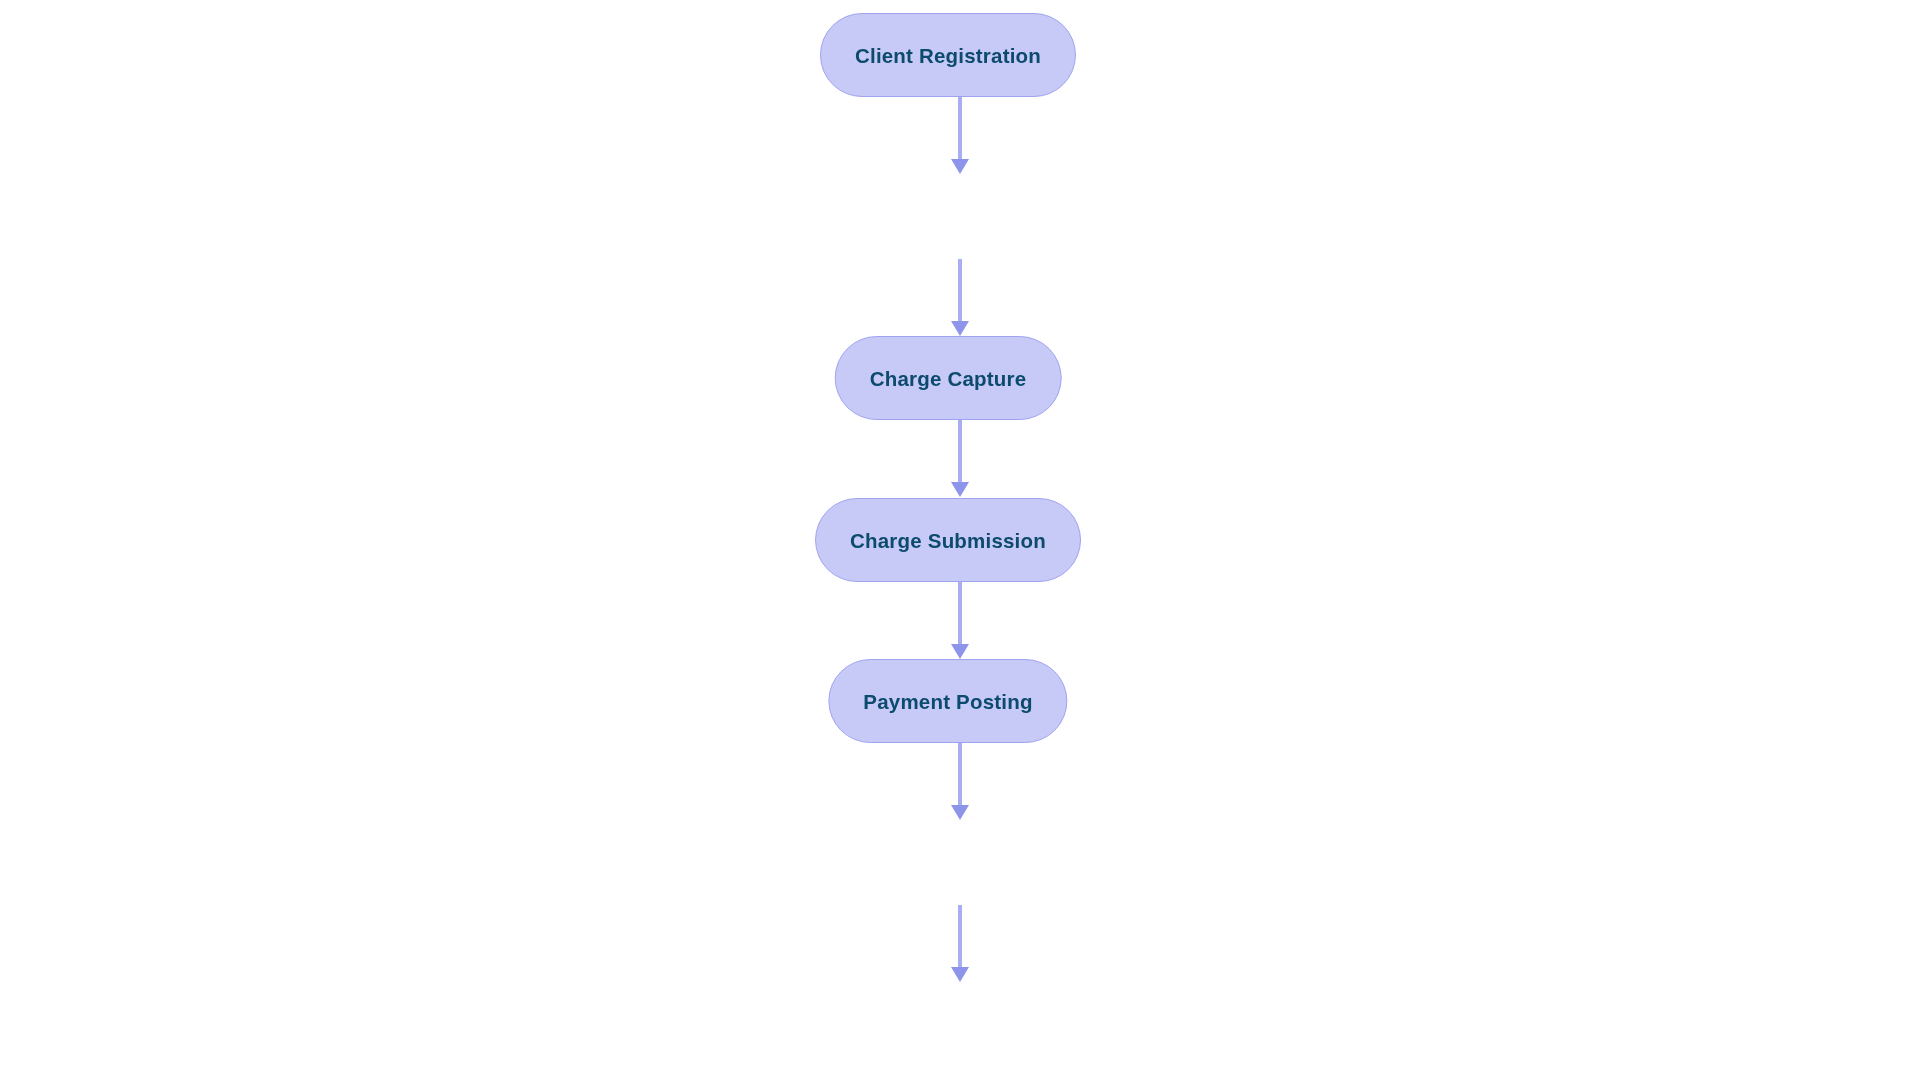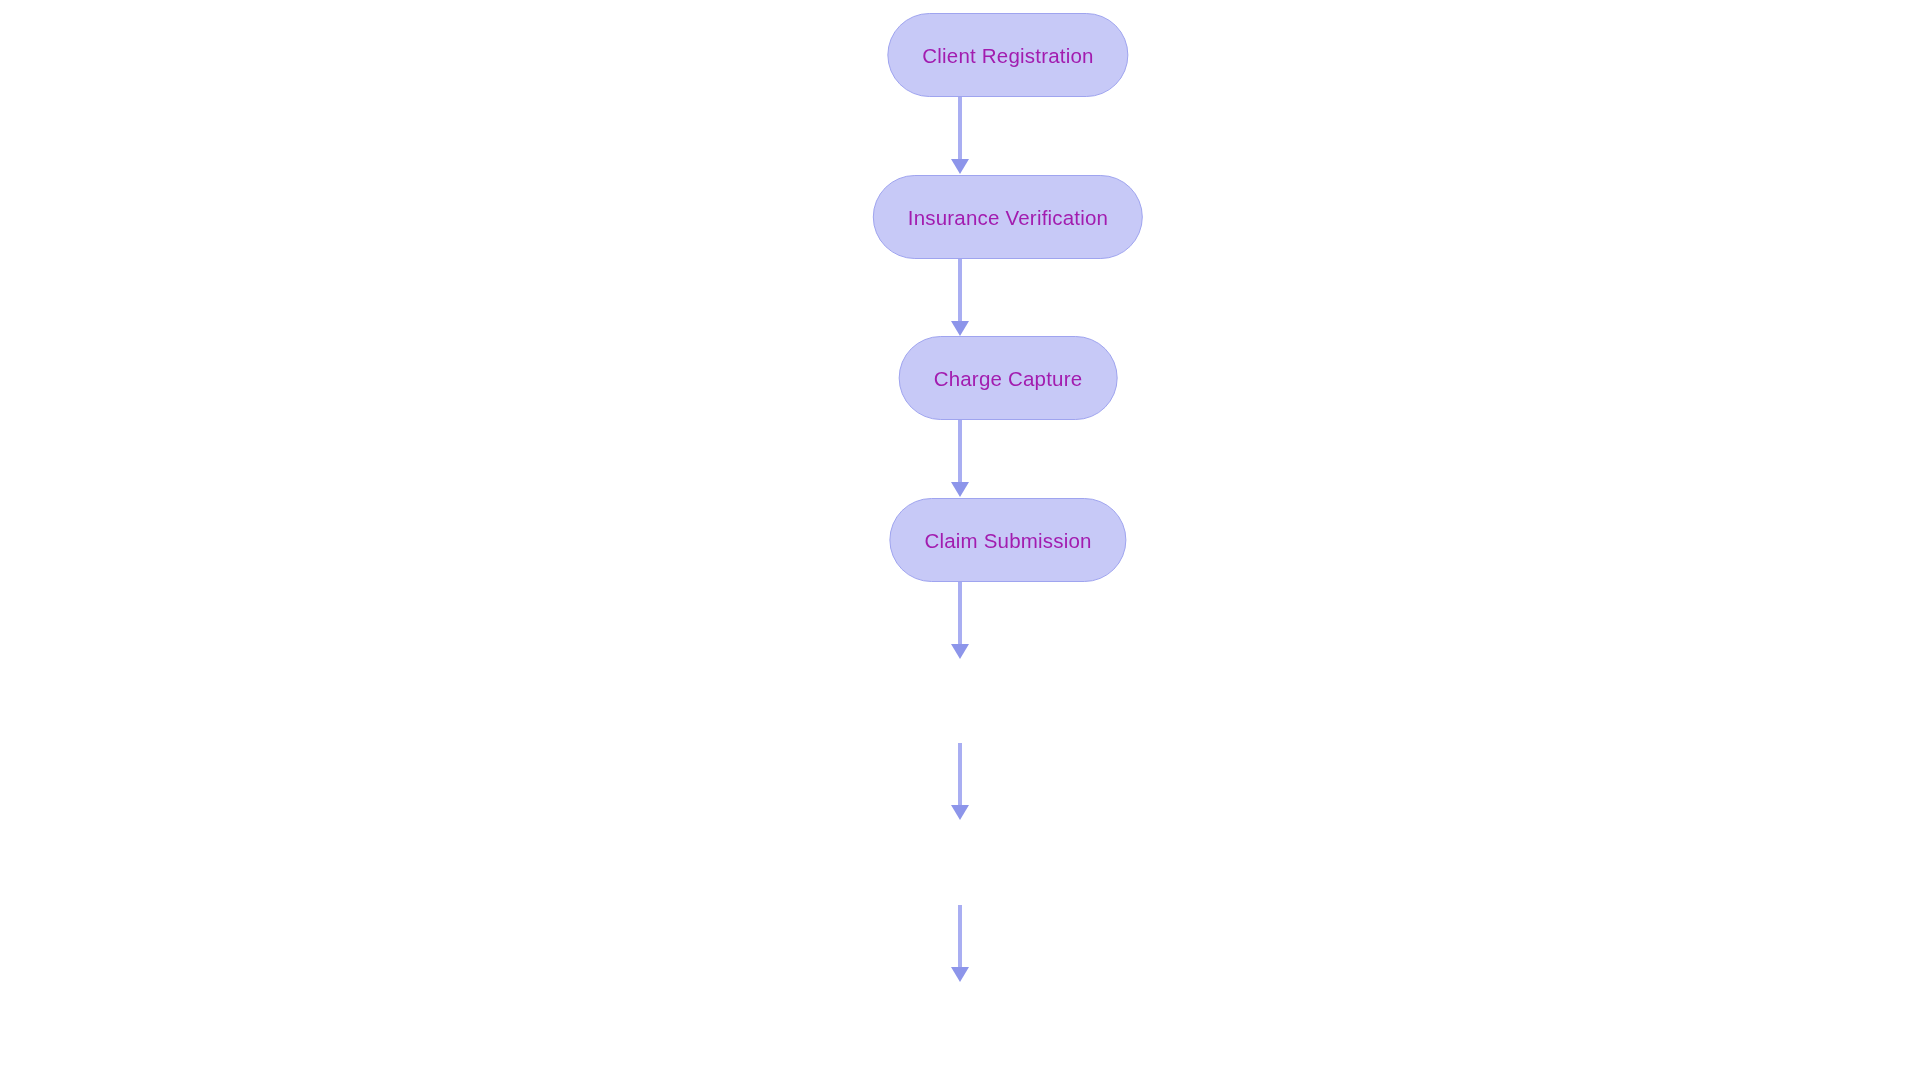--- a/index.html
+++ b/index.html
@@ -10,33 +10,33 @@
   .canvas {
     position: relative;
     width: 1920px;
     height: 1083px;
     background: #ffffff;
     overflow: hidden;
     font-family: "Liberation Sans", "DejaVu Sans", sans-serif;
   }
   .node {
     position: absolute;
-    left: 1008px;
+    left: 948px;
     transform: translateX(-50%);
     height: 84px;
     line-height: 84px;
     padding: 0 34px;
     box-sizing: border-box;
     min-width: 210px;
     background: #c7c9f7;
     border: 1.5px solid #9fa4ef;
     border-radius: 42px;
-    color: #a21caf;
+    color: #0c4a6e;
     font-size: 20.5px;
-    font-weight: 400;
+    font-weight: 700;
     text-align: center;
     white-space: nowrap;
     letter-spacing: 0.2px;
   }
   .n0 { top: 13px; }
   .n1 { top: 175px; }
   .n2 { top: 336px; }
   .n3 { top: 498px; }
   .n4 { top: 659px; }
   .n5 { top: 821px; }
@@ -79,47 +79,47 @@
 
   <div class="node n0">
     <span>Client Registration</span>
   </div>
 
   <div class="arrow a0">
     <div class="line"></div>
     <div class="head"></div>
   </div>
 
-  <div class="node n1">
-    <span>Insurance Verification</span>
-  </div>
 
   <div class="arrow a1">
     <div class="line"></div>
     <div class="head"></div>
   </div>
 
   <div class="node n2">
     <span>Charge Capture</span>
   </div>
 
   <div class="arrow a2">
     <div class="line"></div>
     <div class="head"></div>
   </div>
 
   <div class="node n3">
-    <span>Claim Submission</span>
+    <span>Charge Submission</span>
   </div>
 
   <div class="arrow a3">
     <div class="line"></div>
     <div class="head"></div>
   </div>
 
+  <div class="node n4">
+    <span>Payment Posting</span>
+  </div>
 
   <div class="arrow a4">
     <div class="line"></div>
     <div class="head"></div>
   </div>
 
 
   <div class="arrow a5">
     <div class="line"></div>
     <div class="head"></div>

